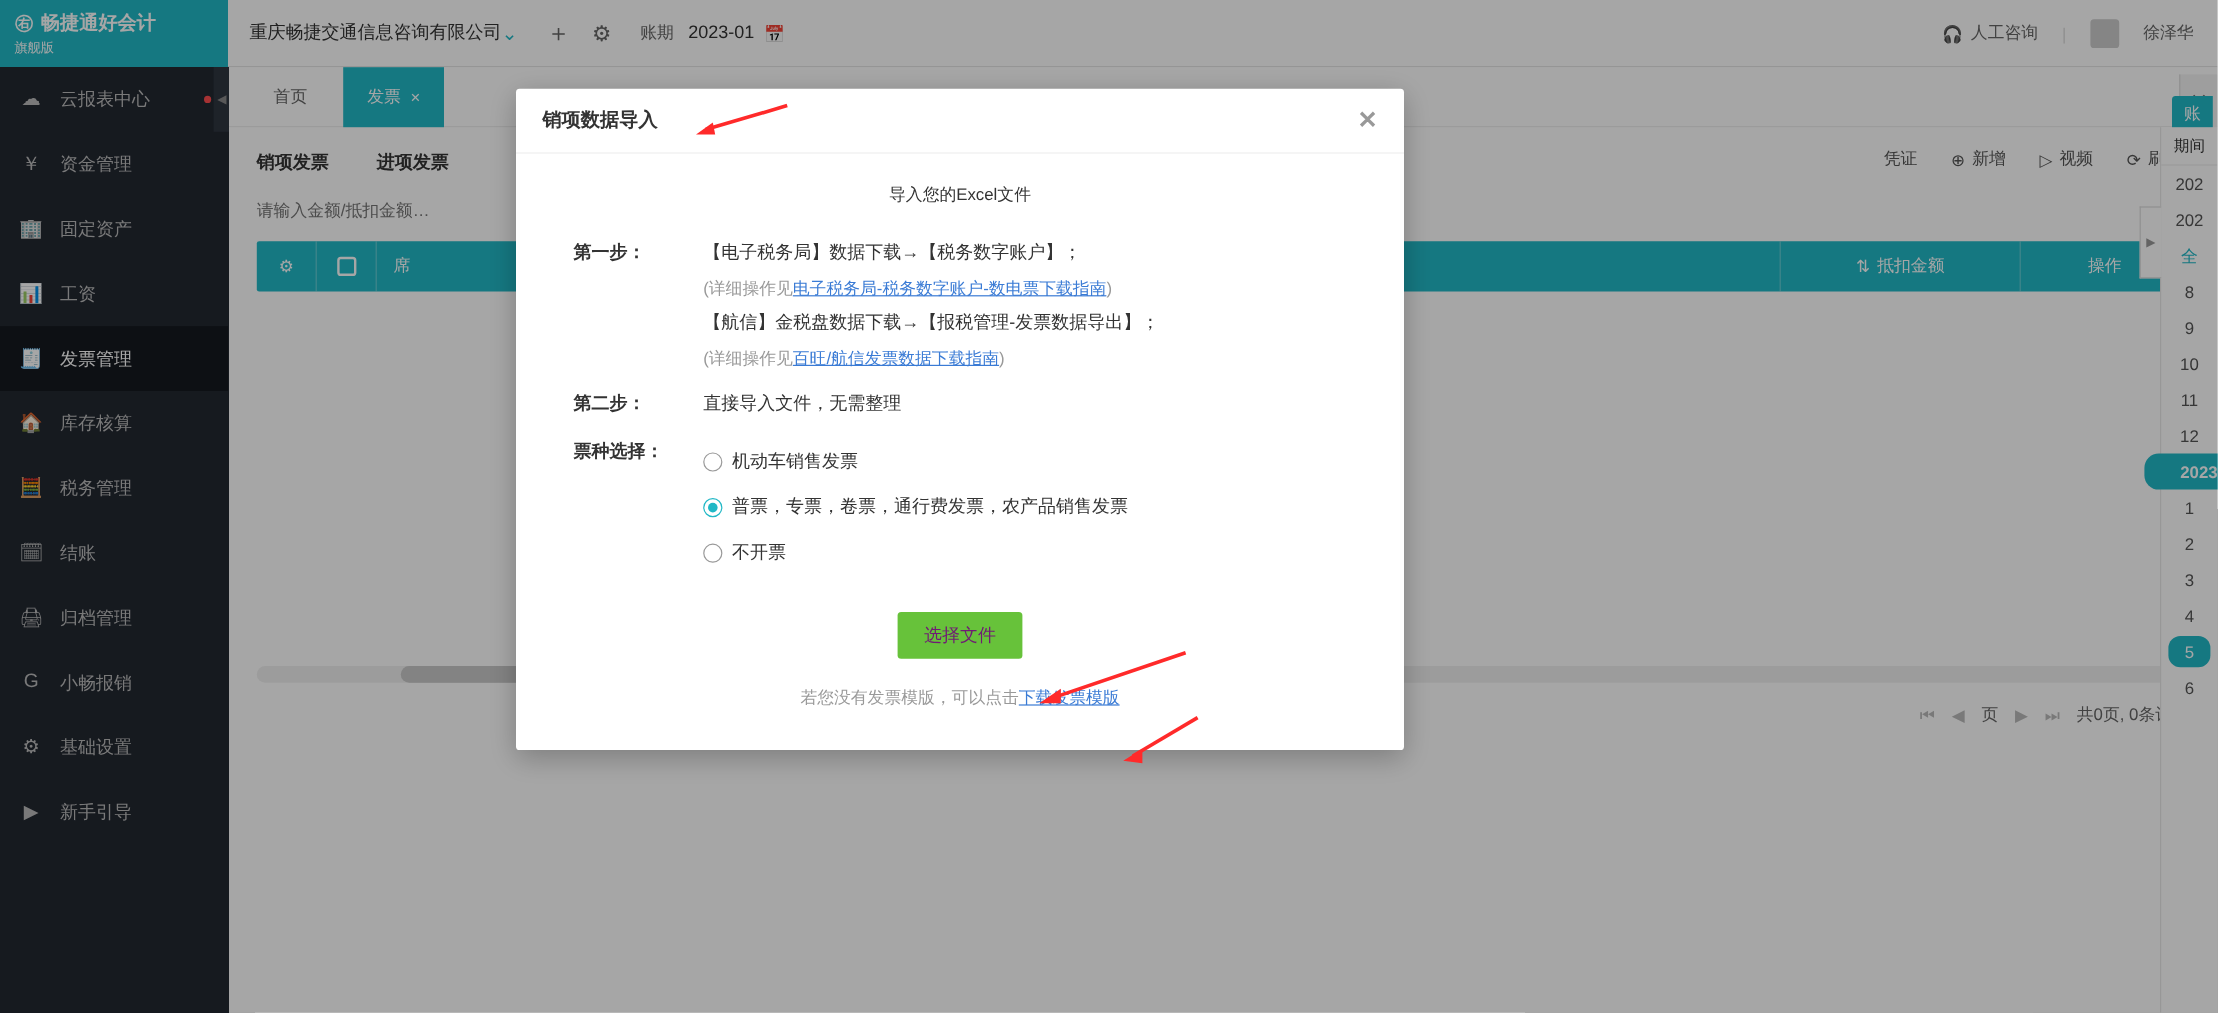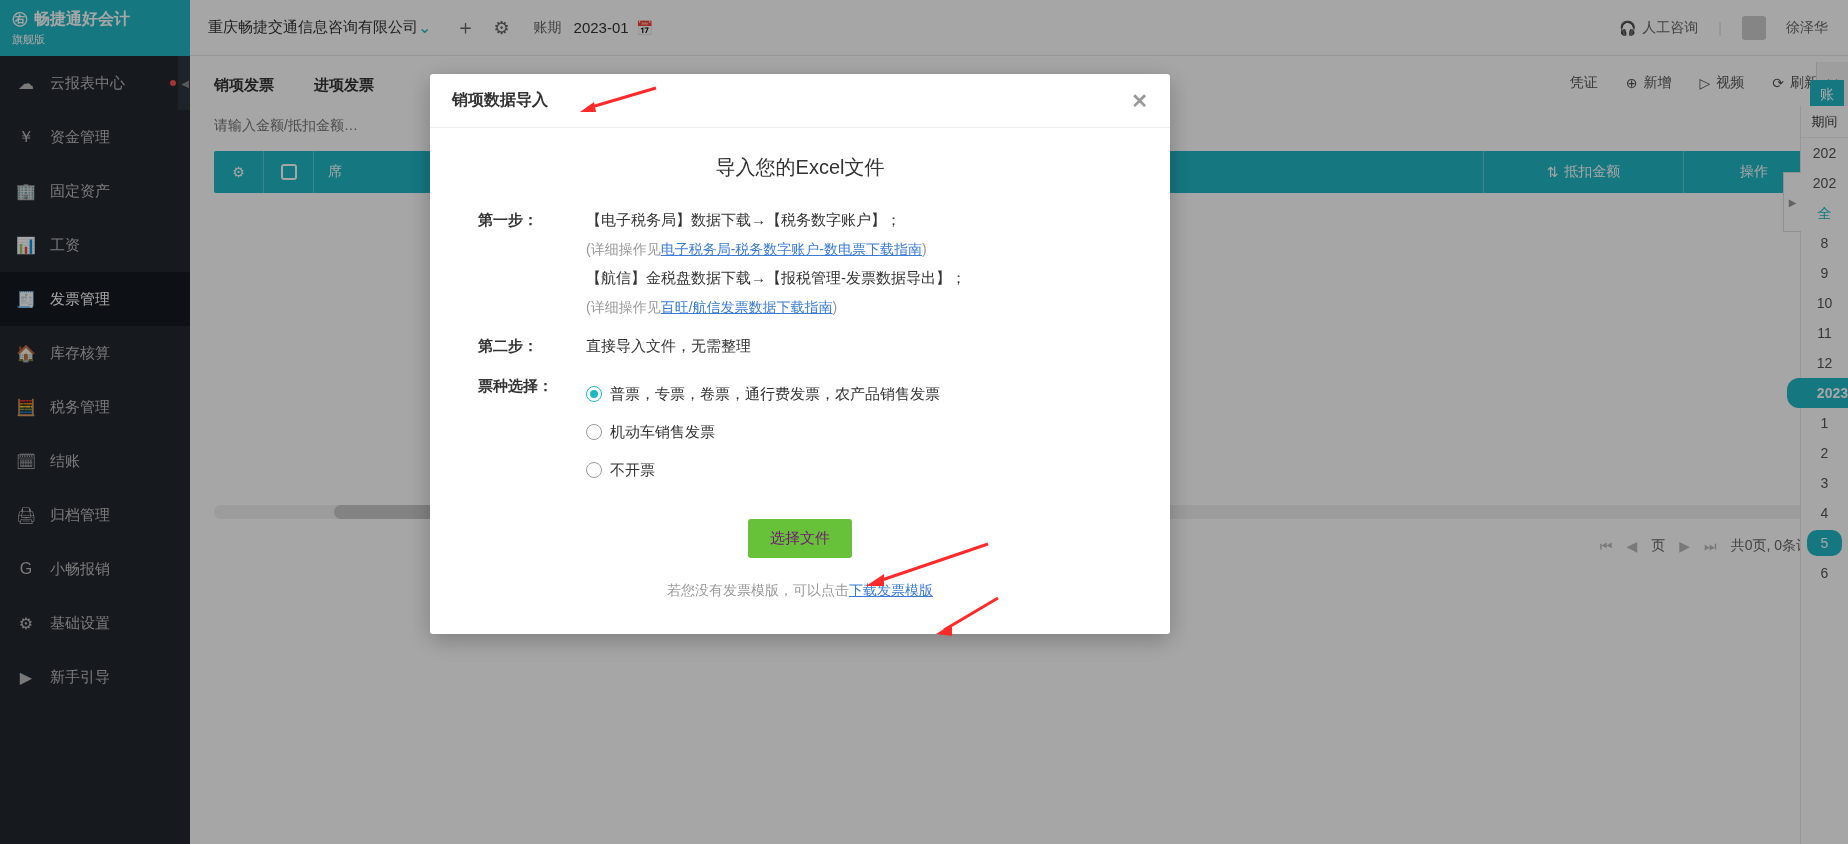--- a/index.html
+++ b/index.html
@@ -64,21 +64,21 @@
 
 .green-btn-float { position:absolute; right:4px; top:80px; background:#21b8c6; color:#fff; padding:6px 10px; border-radius:3px 0 0 3px; font-size:14px; }
 .big-close { position:absolute; right:0; top:62px; width:32px; height:46px; background:#f3f3f3; color:#666; display:flex; align-items:center; justify-content:center; font-size:18px; border-left:1px solid #ddd;}
 
 
 .overlay { position: absolute; inset: 0; background: rgba(0,0,0,.35); }
 .modal { position: absolute; left: 430px; top: 74px; width: 740px; background: #fff; border-radius: 3px; box-shadow: 0 6px 24px rgba(0,0,0,.25); }
 .modal-head { height: 54px; display: flex; align-items:center; padding: 0 22px; border-bottom: 1px solid #eee; font-size: 16px; font-weight: 600; color:#333; }
 .modal-close { margin-left:auto; font-size: 20px; color:#999; cursor:pointer; }
 .modal-body { padding: 26px 48px 34px; font-size: 15px; color:#333; }
-.modal-title { text-align:center; font-size: 20px; color:#333; margin-bottom: 24px; }
+.modal-title { text-align:center; font-size: 14px; color:#333; margin-bottom: 24px; }
 .step-row { display:flex; gap: 24px; margin-bottom: 10px; line-height: 2; }
 .step-label { width: 84px; flex-shrink:0; font-weight:600; }
 .step-content { flex:1; }
 .hint { color:#999; font-size:14px; }
 .hint a, .modal-body a { color:#3a7bd5; text-decoration: underline; }
 .radio-row { display:flex; align-items:center; gap:8px; margin: 8px 0; }
 .radio { width:16px; height:16px; border:1px solid #999; border-radius:50%; display:inline-flex; align-items:center; justify-content:center; }
 .radio.checked { border-color:#21b8c6; }
 .radio.checked::after { content:''; width:8px; height:8px; border-radius:50%; background:#21b8c6; }
 .choose-btn { display:block; margin: 26px auto 0; background:#67c23a; color:#701a75; border:none; padding: 10px 22px; font-size:15px; border-radius:3px; cursor:pointer; }
@@ -169,20 +169,29 @@
       <span class="icon">⚙</span>
       <span>基础设置</span>
     </div>
   <div class="sidebar-item">
       <span class="icon">▶</span>
       <span>新手引导</span>
     </div>
 </div>
 
 <div class="main">
+  <div class="tabs-bar">
+    <div class="tab">
+        <span>首页</span>
+      </div>
+    <div class="tab active">
+        <span>发票</span>
+        <span class="close">×</span>
+      </div>
+  </div>
 
   <div class="content-pad">
     <div class="sub-tabs">
       <span>销项发票</span>
       <span>进项发票</span>
     </div>
     <div class="toolbar-right">
       <span class="toolbar-item">
           <span>凭证</span>
         </span>
@@ -283,29 +292,29 @@
 
     <div class="step-row">
       <div class="step-label">第二步：</div>
       <div class="step-content">直接导入文件，无需整理</div>
     </div>
 
     <div class="step-row">
       <div class="step-label">票种选择：</div>
       <div class="step-content">
         <div class="radio-row">
+            <span class="radio"></span>
+            <span>机动车销售发票</span>
+          </div>
+        <div class="radio-row">
             <span class="radio checked"></span>
             <span>普票，专票，卷票，通行费发票，农产品销售发票</span>
           </div>
         <div class="radio-row">
             <span class="radio"></span>
-            <span>机动车销售发票</span>
-          </div>
-        <div class="radio-row">
-            <span class="radio"></span>
             <span>不开票</span>
           </div>
       </div>
     </div>
 
     <button class="choose-btn">选择文件</button>
 
     <div class="modal-foot">
       <span>若您没有发票模版，可以点击</span><a href="#">下载发票模版</a>
     </div>

